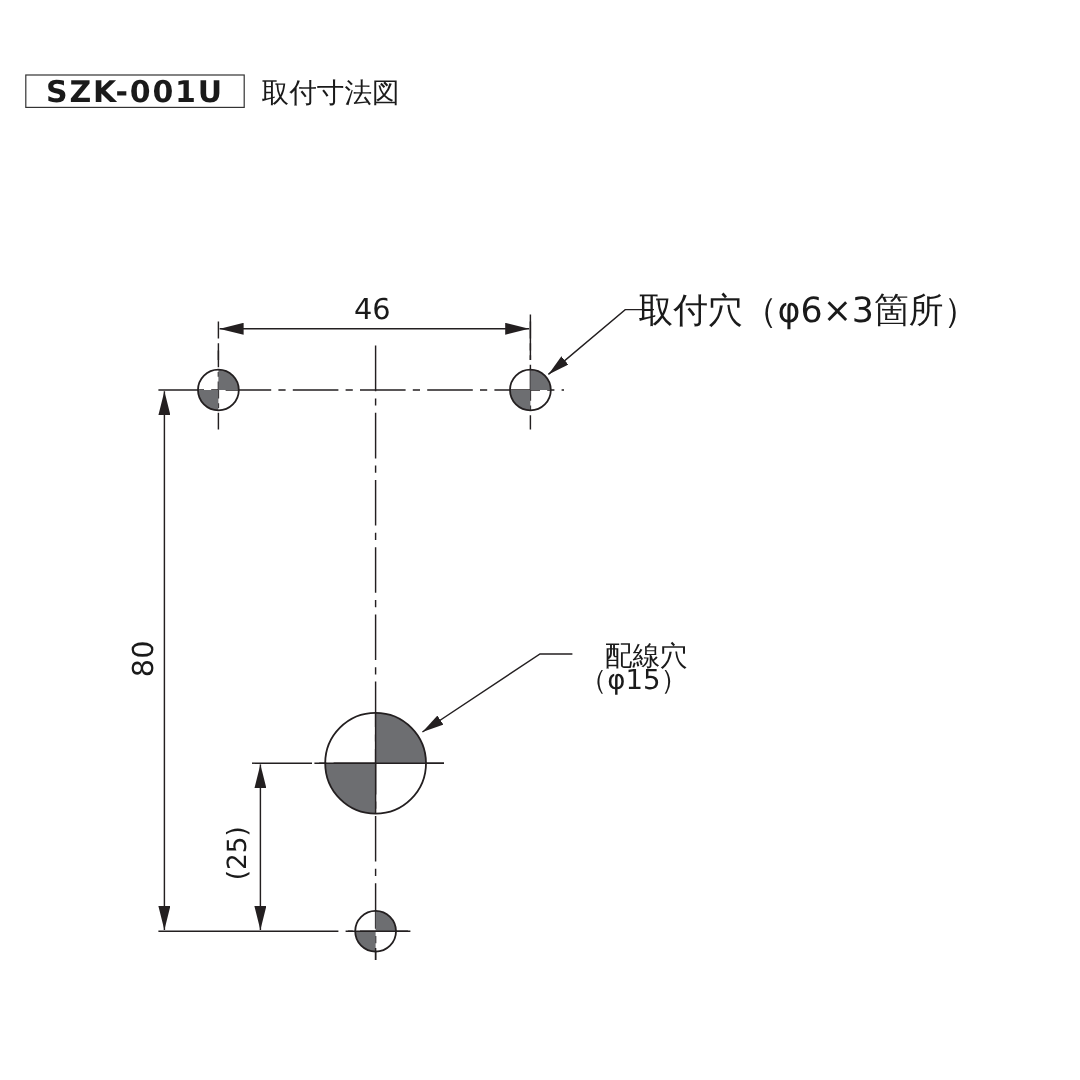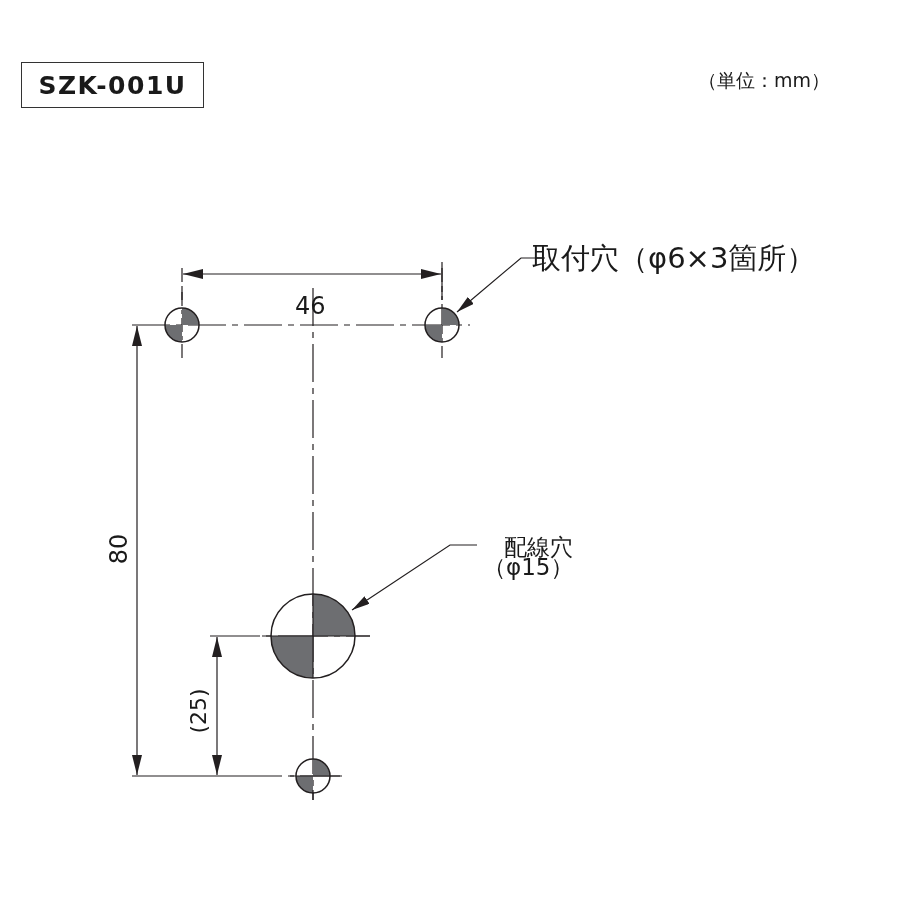--- a/index.html
+++ b/index.html
@@ -1,35 +1,35 @@
 <!DOCTYPE html>
 <html><head>
   <meta charset="utf-8">
   <style>
     html, body { margin: 0; padding: 0; background: #ffffff; }
     body { width: 900px; height: 900px; position: relative; overflow: hidden; font-family: "DejaVu Sans", "Liberation Sans", sans-serif; color: #231f20; }
     .header { position: absolute; left: 0; top: 0; width: 900px; height: 120px; }
-    .model-box { position: absolute; left: 21px; top: 62px; width: 183px; height: 46px; border: 1.5px solid #333; box-sizing: border-box; display: flex; align-items: center; justify-content: center; font-family: "DejaVu Sans", sans-serif; font-weight: bold; font-size: 25px; letter-spacing: 1.5px; color: #1a1a1a; }
+    .model-box { position: absolute; left: 21px; top: 62px; width: 183px; height: 28px; border: 1.5px solid #333; box-sizing: border-box; display: flex; align-items: center; justify-content: center; font-family: "DejaVu Sans", sans-serif; font-weight: bold; font-size: 25px; letter-spacing: 1.5px; color: #1a1a1a; }
     .title { position: absolute; left: 218px; top: 63px; font-size: 23px; line-height: 30px; color: #1a1a1a; }
     .unit { position: absolute; left: 698px; top: 66px; font-size: 19px; line-height: 28px; color: #1a1a1a; }
     .drawing { position: absolute; left: 0; top: 0; width: 900px; height: 900px; }
     .label { position: absolute; color: #1a1a1a; white-space: nowrap; }
-    .dim-46 { left: 295px; top: 243px; font-size: 24px; line-height: 30px; margin-top: 48px; }
+    .dim-46 { left: 295px; top: 243px; font-size: 24px; line-height: 30px; }
     .dim-80 { left: 104px; top: 534px; font-size: 24px; line-height: 30px; transform: rotate(-90deg); transform-origin: center; }
     .dim-25 { left: 176px; top: 697px; font-size: 22px; line-height: 28px; transform: rotate(-90deg); transform-origin: center; }
     .callout-mount { left: 532px; top: 243px; font-size: 29px; line-height: 30px; }
     .callout-wire-1 { left: 504px; top: 532px; font-size: 23px; line-height: 30px; }
     .callout-wire-2 { left: 483px; top: 552px; font-size: 23px; line-height: 30px; }
   </style>
 </head>
 <body>
 
 <div class="header">
   <div class="model-box">SZK-001U</div>
-  <div class="unit">（単位：mm）</div>
+  <div class="title">取付寸法図</div>
 </div>
 
 <svg class="drawing" width="900" height="900" viewBox="0 0 900 900" xmlns="http://www.w3.org/2000/svg">
   <defs>
     <marker id="arrow" viewBox="0 0 20 10" refX="20" refY="5" markerWidth="20" markerHeight="10" markerUnits="userSpaceOnUse" orient="auto-start-reverse">
       <path d="M0,0 L20,5 L0,10 z" fill="#231f20"></path>
     </marker>
     <marker id="arrow-sm" viewBox="0 0 18 9" refX="18" refY="4.5" markerWidth="18" markerHeight="9" markerUnits="userSpaceOnUse" orient="auto">
       <path d="M0,0 L18,4.5 L0,9 z" fill="#231f20"></path>
     </marker>

